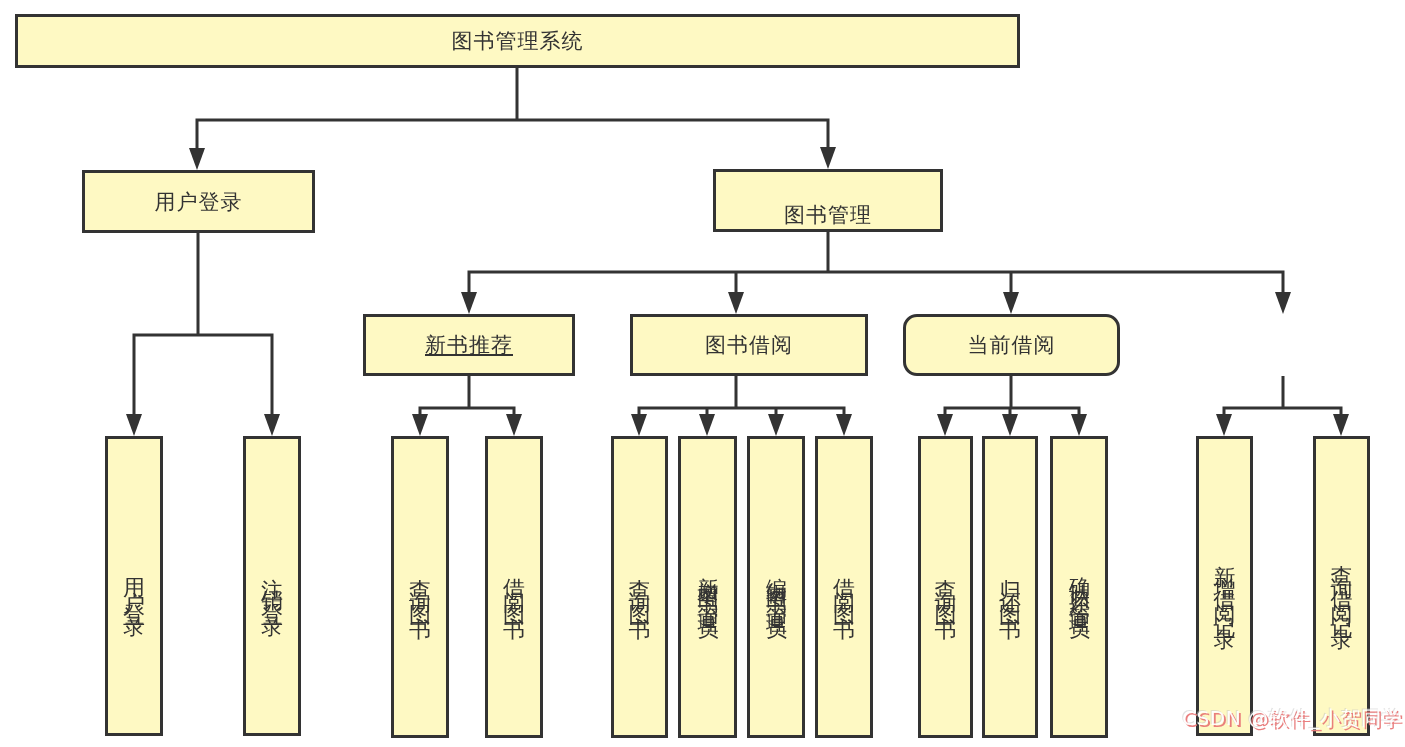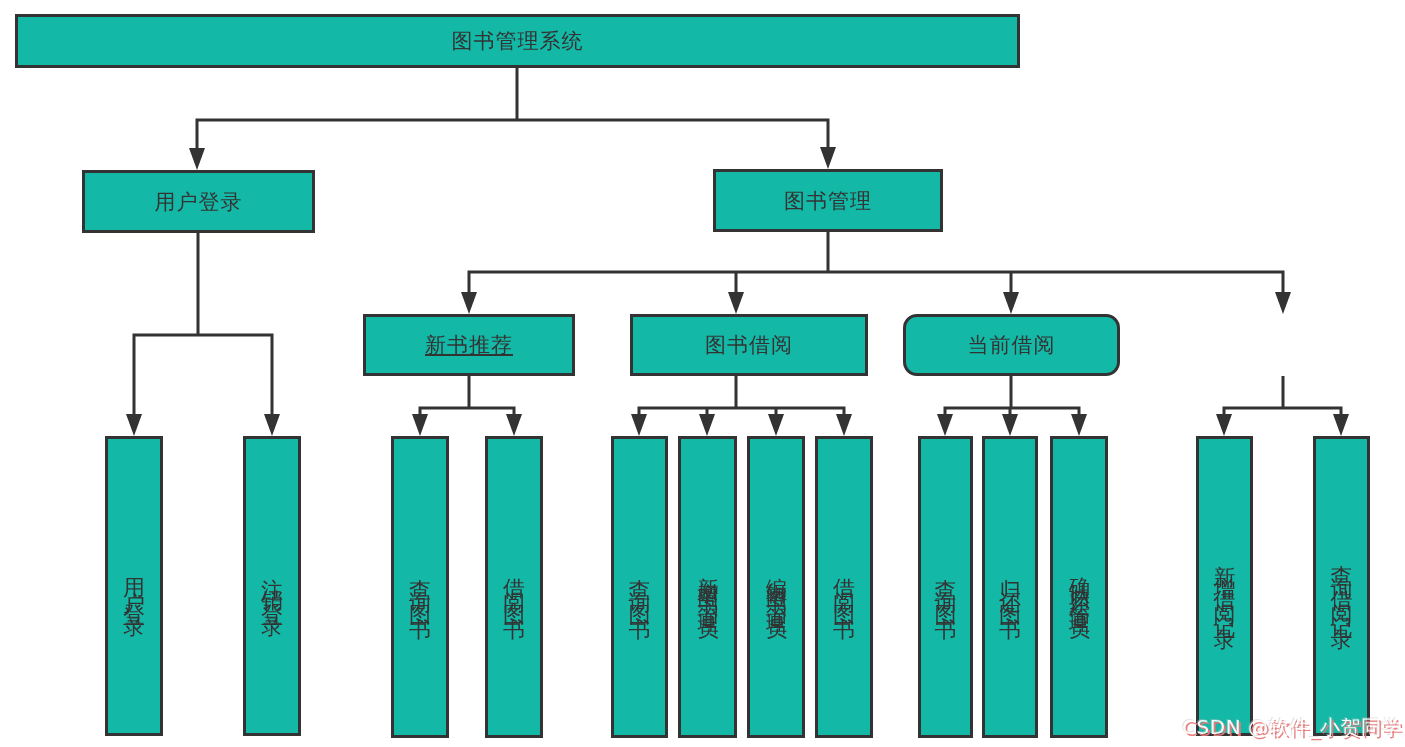--- a/index.html
+++ b/index.html
@@ -14,21 +14,21 @@
     width: 1405px; height: 747px;
     background: #ffffff;
   }
   .wires {
     position: absolute; left: 0; top: 0;
   }
   .node {
     position: absolute;
     box-sizing: border-box;
     border: 3px solid #333333;
-    background: #14b8a6;
+    background: #fef9c3;
     color: #333333;
     display: flex;
     align-items: center;
     justify-content: center;
     text-align: center;
   }
   .hnode { font-size: 21px; letter-spacing: 1px; }
   .root  { font-size: 21px; letter-spacing: 1px; }
   .vnode span {
     writing-mode: vertical-rl;
@@ -37,21 +37,21 @@
     line-height: 1;
     letter-spacing: 13px;
   }
   .vnode.tight span {
     font-size: 21px;
     letter-spacing: 6px;
   }
   .watermark {
     position: absolute;
     right: 3px;
-    bottom: 6px;
+    bottom: 15px;
     font-size: 20px;
     letter-spacing: 0.5px;
     color: rgba(255,255,255,0.94);
     text-shadow:
       2px 2px 0 rgba(232,120,120,0.95),
       -1px -1px 0 rgba(190,190,190,0.45);
     white-space: nowrap;
     pointer-events: none;
   }
 </style>
@@ -93,21 +93,21 @@
     </g>
   </svg>
 
   <div class="node root" style="left:15px; top:14px; width:1005px; height:54px;">
     <span>图书管理系统</span>
   </div>
 
   <div class="node hnode" style="left:82px; top:170px; width:233px; height:63px;">
     <span>用户登录</span>
   </div>
-  <div class="node hnode" style="left:713px; top:169px; width:230px; height:63px;">
+  <div class="node hnode" style="left:713px; top:169px; width:230px; height:63px;align-items:flex-end;">
     <span>图书管理</span>
   </div>
 
   <div class="node hnode" style="left:363px; top:314px; width:212px; height:62px;text-decoration:underline;">
     <span>新书推荐</span>
   </div>
   <div class="node hnode" style="left:630px; top:314px; width:238px; height:62px;">
     <span>图书借阅</span>
   </div>
   <div class="node hnode" style="left:903px; top:314px; width:217px; height:62px;border-radius:14px;">

